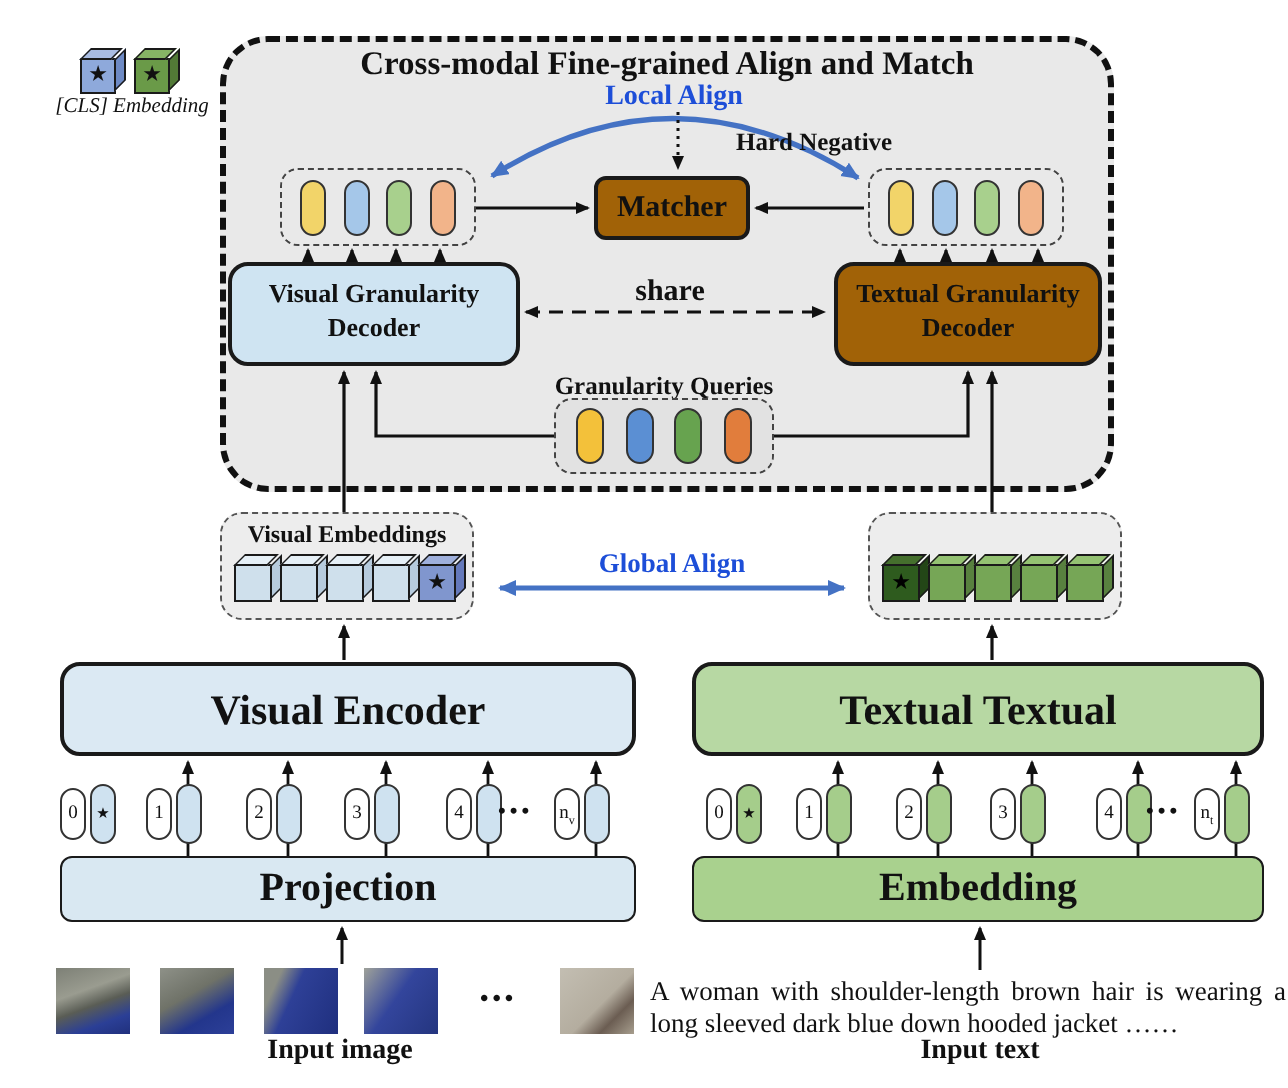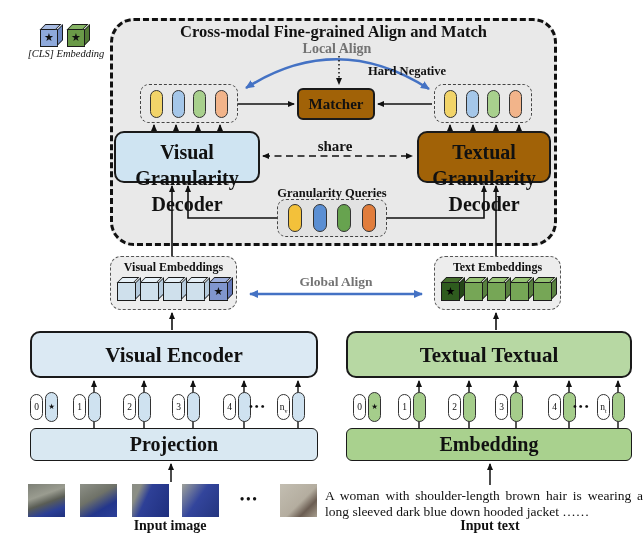--- a/index.html
+++ b/index.html
@@ -5,21 +5,21 @@
   html,body{margin:0;padding:0;background:#fff;}
   .stage{position:relative;width:644px;height:544px;background:#fff;
          font-family:"Liberation Serif","DejaVu Serif",serif;color:#111;overflow:hidden;}
   .abs{position:absolute;}
   .ctr{text-align:center;}
   .bold{font-weight:bold;}
   svg.lines{position:absolute;left:0;top:0;z-index:2;pointer-events:none;}
   .bigbox{left:110px;top:18px;width:447px;height:228px;background:#e9e9e9;
           border:3px dashed #111;border-radius:24px;z-index:0;box-sizing:border-box;}
   .title{left:110px;top:22px;width:447px;font-size:16.5px;z-index:3;}
-  .blue-label{color:#737373;z-index:3;}
+  .blue-label{color:#1d4ed8;z-index:3;}
   .box{box-sizing:border-box;z-index:3;}
   .greenbox{background:#a16207;border:2px solid #1a1a1a;border-radius:6px;}
   .bluebox{background:#cfe4f2;border:2px solid #1a1a1a;border-radius:10px;}
   .tokgrp{border:1.6px dashed #444;border-radius:9px;z-index:3;display:flex;
           align-items:center;justify-content:space-evenly;box-sizing:border-box;}
   .pill{display:inline-block;width:13px;height:28px;border:1.3px solid #333;
         border-radius:7px;box-sizing:border-box;position:relative;}
   .qbox{background:#e2e2e2;border:1.6px dashed #444;border-radius:9px;z-index:3;
         display:flex;align-items:center;justify-content:space-evenly;box-sizing:border-box;}
   .embbox{background:#ededed;border:1.6px dashed #555;border-radius:11px;z-index:3;box-sizing:border-box;}
@@ -39,21 +39,21 @@
        text-align:center;z-index:3;box-sizing:border-box;}
   .pair{display:flex;gap:2px;align-items:flex-start;z-index:3;}
   .numpill{width:13px;height:26px;background:#fff;border:1.2px solid #333;border-radius:6.5px;
        box-sizing:border-box;font-size:9.5px;text-align:center;line-height:24px;margin-top:2px;}
   .numpill sub{font-size:6px;}
   .cpill{width:13px;height:30px;border:1.2px solid #333;border-radius:6.5px;box-sizing:border-box;
        text-align:center;font-size:7.5px;line-height:28px;}
   .vfill{background:#cfe2f0;} .tfill{background:#a5cd8b;}
   .dots{font-weight:bold;font-size:11px;letter-spacing:2px;z-index:3;}
   .thumb{width:37px;height:33px;z-index:3;}
-  .dec-txt{width:100%;text-align:center;font-weight:bold;font-size:20px;line-height:1.3;margin-top:6px;}
+  .dec-txt{width:100%;text-align:center;font-weight:bold;font-size:13px;line-height:1.3;margin-top:6px;}
   .inputtext{font-size:13.5px;line-height:1.18;text-align:justify;z-index:3;}
 </style>
 </head>
 <body>
 
 <div class="stage">
 
   <div class="abs bigbox"></div>
 
   <svg class="lines" width="644" height="544">
@@ -170,21 +170,20 @@
     <div class="cube" style="left:6px;top:25px;width:19px;height:19px;--f:#cfe0ec;--t:#e6f0f7;--s:#b6cbdd;"></div>
     <div class="cube" style="left:29px;top:25px;width:19px;height:19px;--f:#cfe0ec;--t:#e6f0f7;--s:#b6cbdd;"></div>
     <div class="cube" style="left:52px;top:25px;width:19px;height:19px;--f:#cfe0ec;--t:#e6f0f7;--s:#b6cbdd;"></div>
     <div class="cube" style="left:75px;top:25px;width:19px;height:19px;--f:#cfe0ec;--t:#e6f0f7;--s:#b6cbdd;"></div>
     <div class="cube" style="left:98px;top:25px;width:19px;height:19px;--f:#8096ce;--t:#9fb0dc;--s:#6579bb;">
         <span class="cstar">★</span>
       </div>
   </div>
 
   <div class="abs embbox" style="left:434px;top:256px;width:127px;height:54px;">
-    <div class="lbl">Text Embeddings</div>
     <div class="cube" style="left:6px;top:25px;width:19px;height:19px;--f:#2e5b1e;--t:#456f2d;--s:#234617;">
         <span class="cstar" style="color:#000;">★</span>
       </div>
     <div class="cube" style="left:29px;top:25px;width:19px;height:19px;--f:#76a656;--t:#94c272;--s:#58813f;"></div>
     <div class="cube" style="left:52px;top:25px;width:19px;height:19px;--f:#76a656;--t:#94c272;--s:#58813f;"></div>
     <div class="cube" style="left:75px;top:25px;width:19px;height:19px;--f:#76a656;--t:#94c272;--s:#58813f;"></div>
     <div class="cube" style="left:98px;top:25px;width:19px;height:19px;--f:#76a656;--t:#94c272;--s:#58813f;"></div>
   </div>
 
   <div class="abs ctr bold blue-label" style="left:276px;top:274px;width:120px;font-size:13.5px;">Global Align</div>

